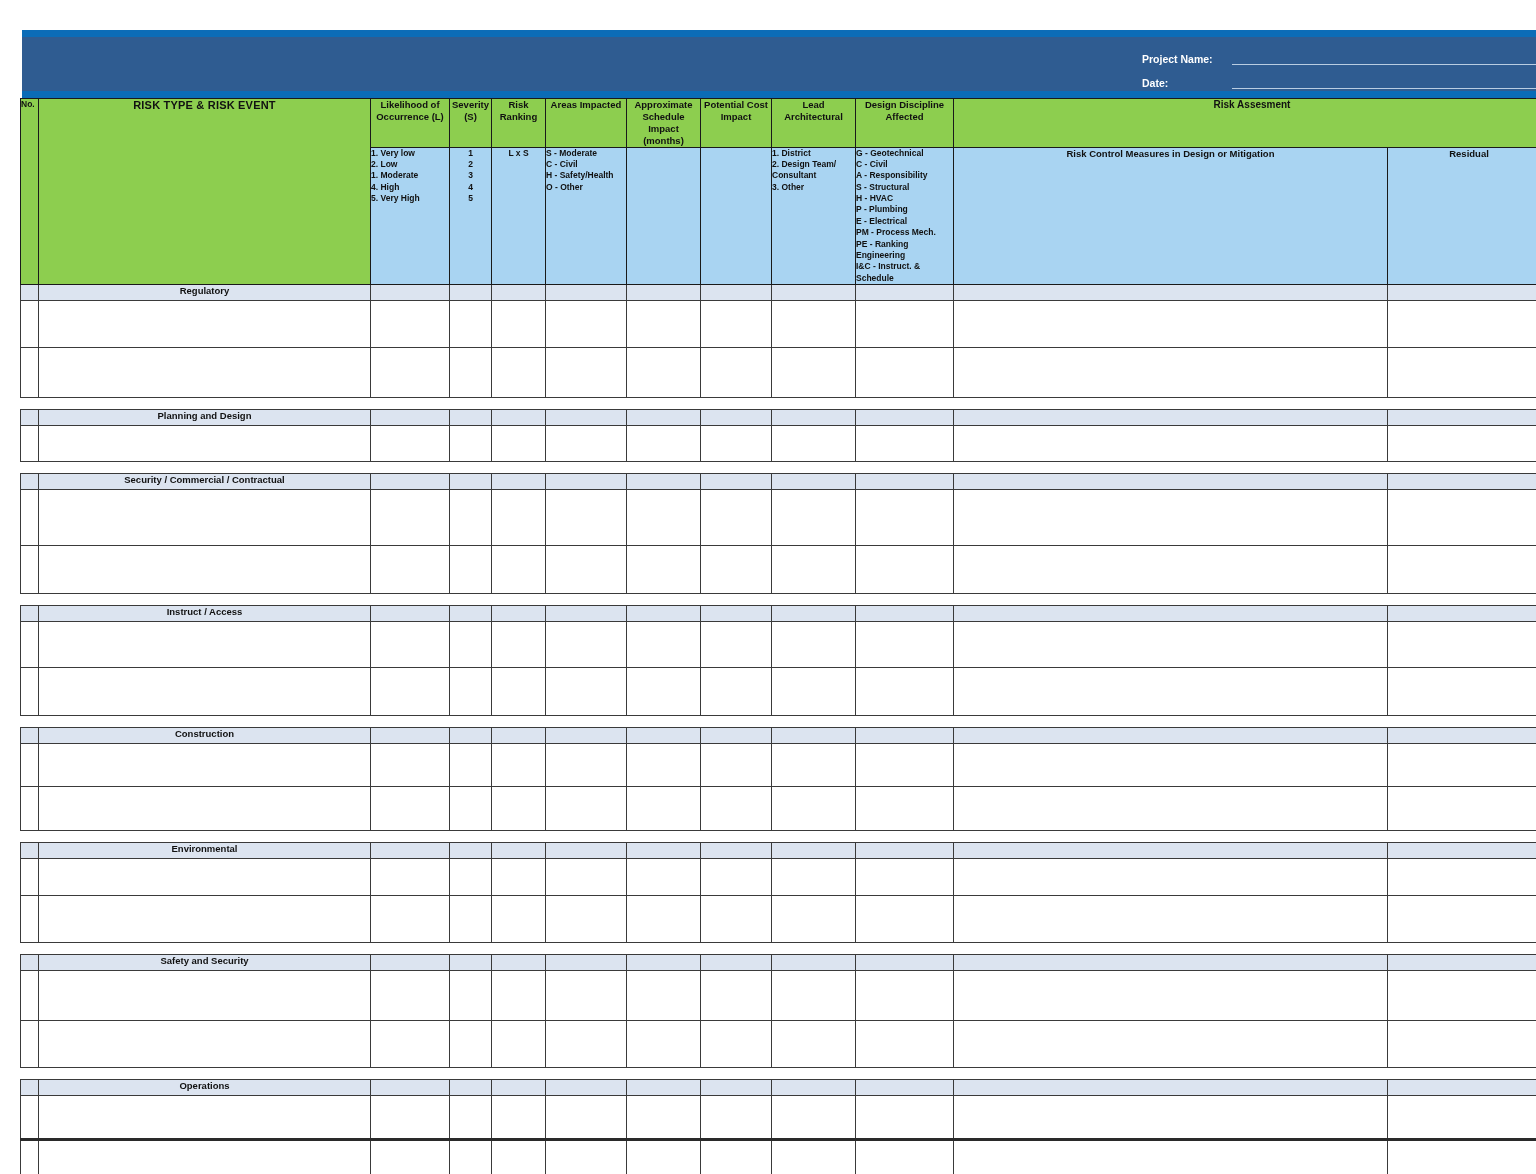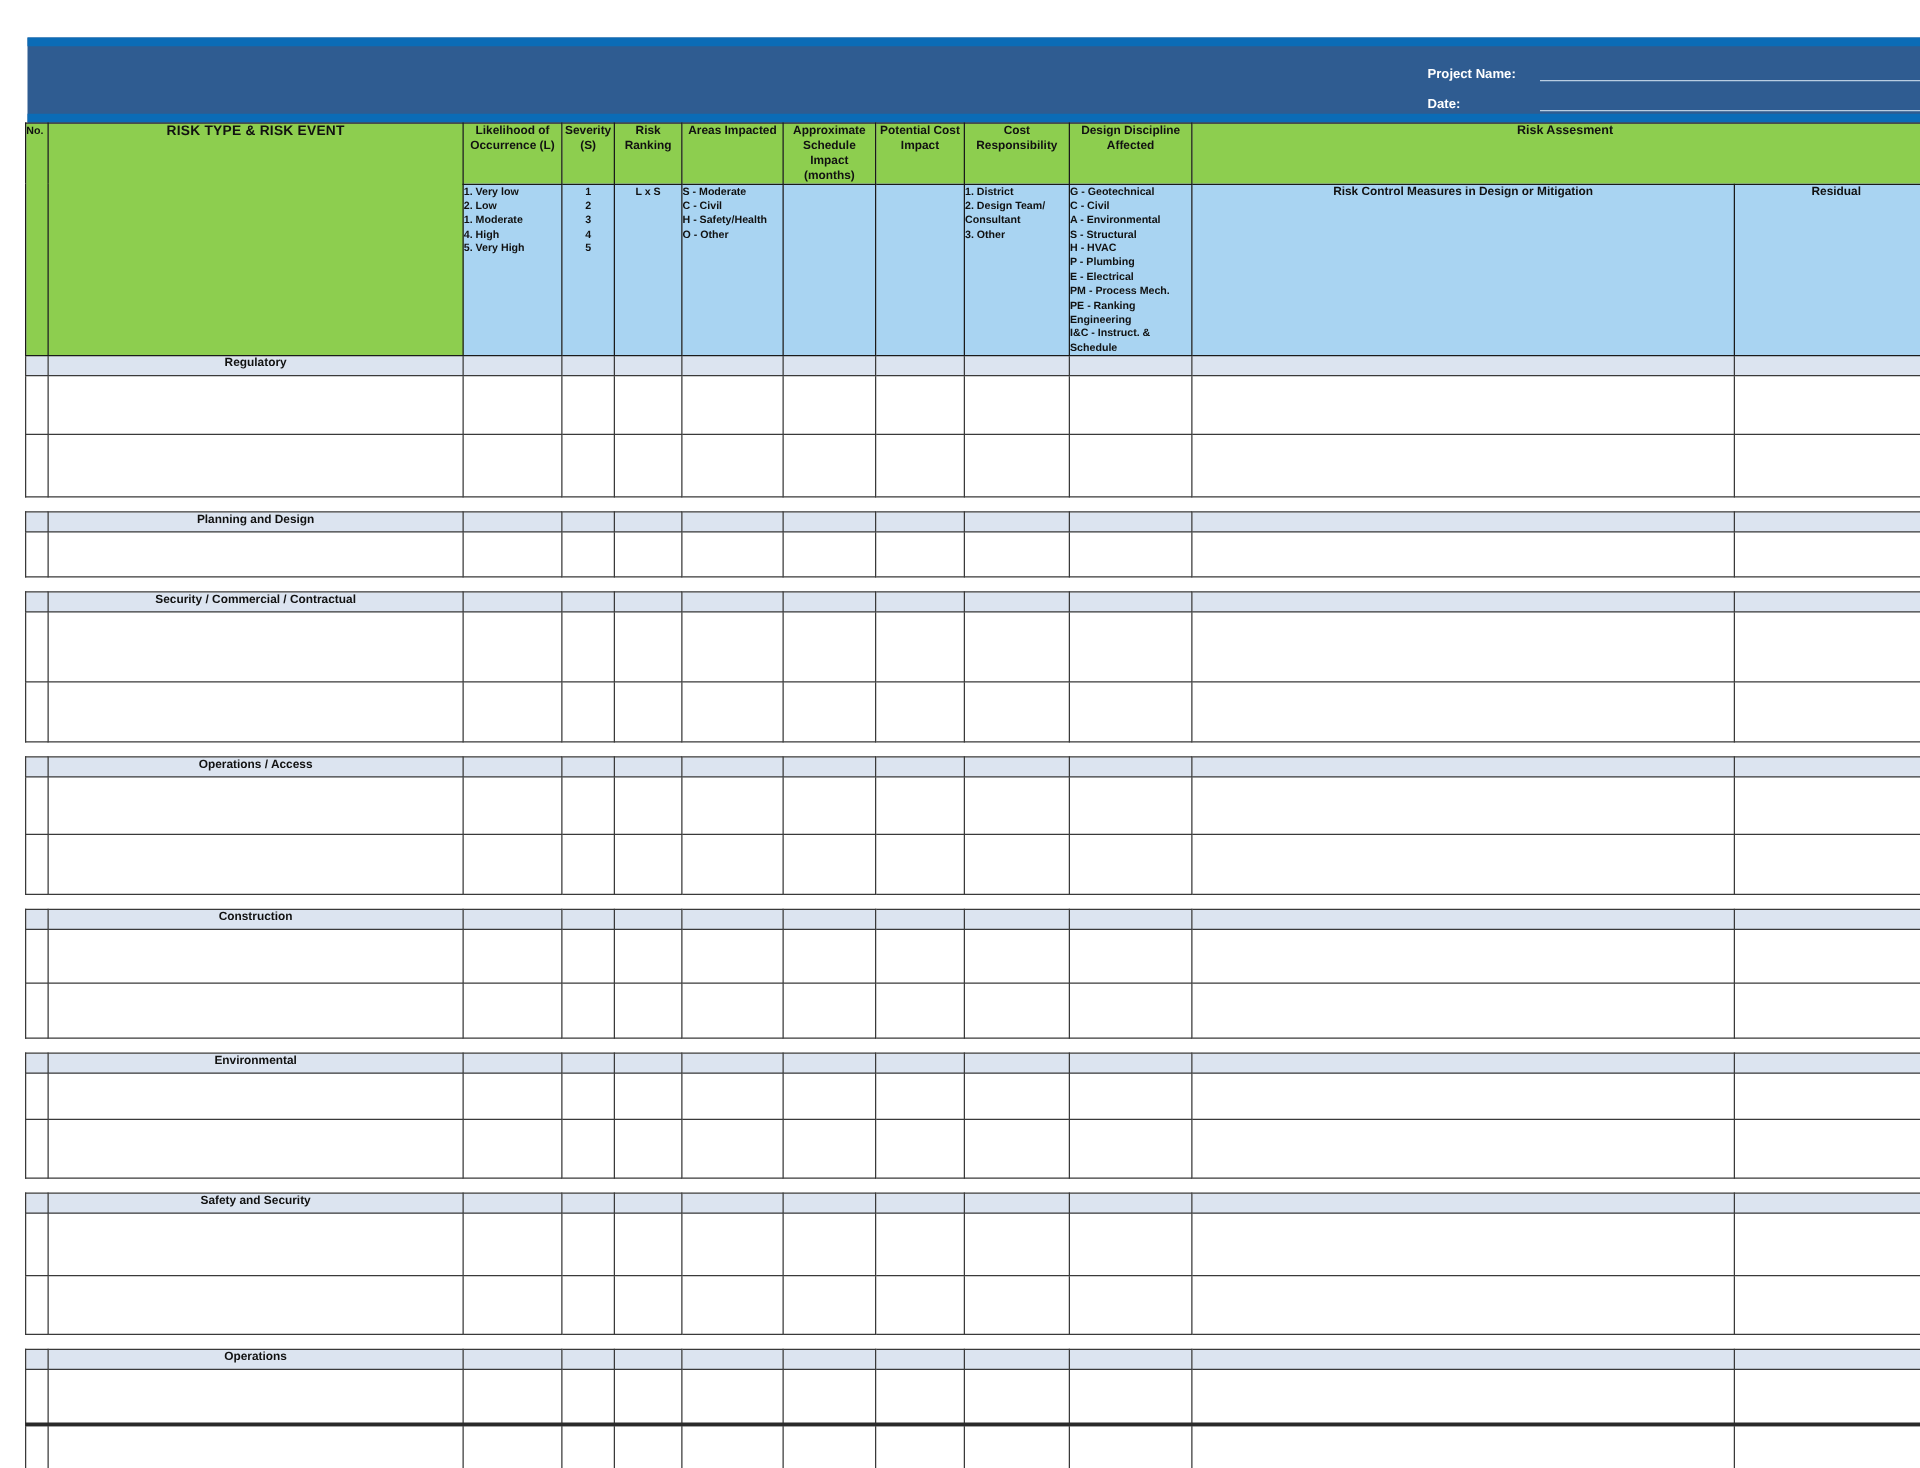--- a/index.html
+++ b/index.html
@@ -237,21 +237,21 @@
     <tbody id="table-body">
         <tr>
           <td class="hg-no" rowspan="2">No.</td>
           <td class="hg-event" rowspan="2">RISK TYPE &amp; RISK EVENT</td>
           <td class="hg" style="height: 45px;">Likelihood of<br>Occurrence (L)</td>
           <td class="hg">Severity<br>(S)</td>
           <td class="hg">Risk Ranking</td>
           <td class="hg">Areas Impacted</td>
           <td class="hg">Approximate<br>Schedule Impact<br>(months)</td>
           <td class="hg">Potential Cost<br>Impact</td>
-          <td class="hg">Cost Responsibility</td>
+          <td class="hg">Lead Architectural</td>
           <td class="hg">Design Discipline<br>Affected</td>
           <td class="hg-assess" colspan="2">Risk Assesment</td>
         </tr>
         <tr>
           <td class="hb" style="height: 117px;">
             <div class="legend-line ">1. Very low</div>
             <div class="legend-line ">2. Low</div>
             <div class="legend-line ">1. Moderate</div>
             <div class="legend-line ">4. High</div>
             <div class="legend-line ">5. Very High</div>
@@ -276,21 +276,21 @@
           <td class="hb-plain"></td>
           <td class="hb">
             <div class="legend-line ">1. District</div>
             <div class="legend-line ">2. Design Team/</div>
             <div class="legend-line ">Consultant</div>
             <div class="legend-line ">3. Other</div>
           </td>
           <td class="hb">
             <div class="legend-line ">G - Geotechnical</div>
             <div class="legend-line ">C - Civil</div>
-            <div class="legend-line ">A - Environmental</div>
+            <div class="legend-line ">A - Responsibility</div>
             <div class="legend-line ">S - Structural</div>
             <div class="legend-line ">H - HVAC</div>
             <div class="legend-line ">P - Plumbing</div>
             <div class="legend-line ">E - Electrical</div>
             <div class="legend-line ">PM - Process Mech.</div>
             <div class="legend-line ">PE - Ranking</div>
             <div class="legend-line ">Engineering</div>
             <div class="legend-line ">I&amp;C - Instruct. &amp;</div>
             <div class="legend-line ">Schedule</div>
           </td>
@@ -413,21 +413,21 @@
           <td class="dc" style="height: 48px;"></td>
           <td class="dc" style="height: 48px;"></td>
           <td class="dc" style="height: 48px;"></td>
           <td class="dc" style="height: 48px;"></td>
         </tr>
         <tr class="gap">
           <td colspan="12"></td>
         </tr>
         <tr>
           <td class="cat-blank"></td>
-          <td class="cat">Operations / Access</td>
+          <td class="cat">Instruct / Access</td>
           <td class="cat-blank"></td>
           <td class="cat-blank"></td>
           <td class="cat-blank"></td>
           <td class="cat-blank"></td>
           <td class="cat-blank"></td>
           <td class="cat-blank"></td>
           <td class="cat-blank"></td>
           <td class="cat-blank"></td>
           <td class="cat-blank"></td>
           <td class="cat-blank"></td>

